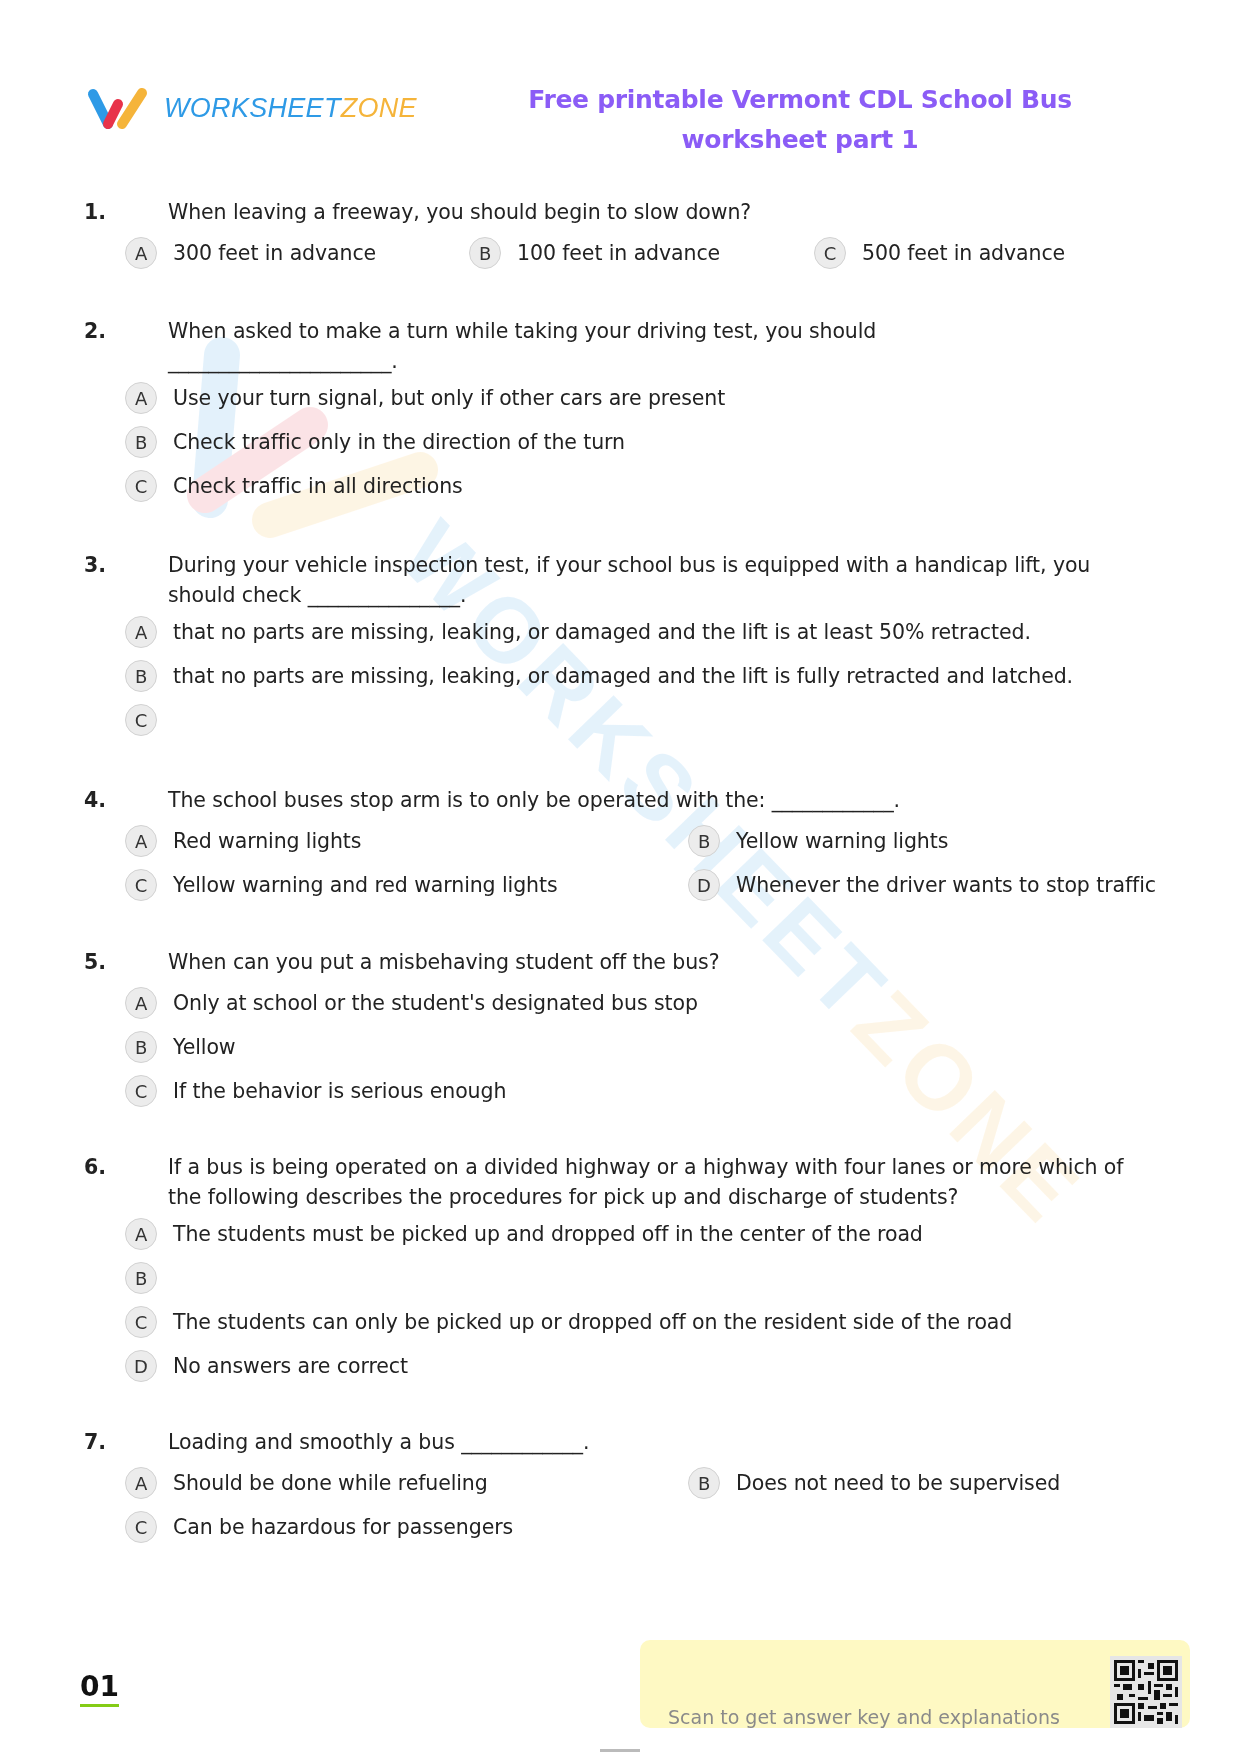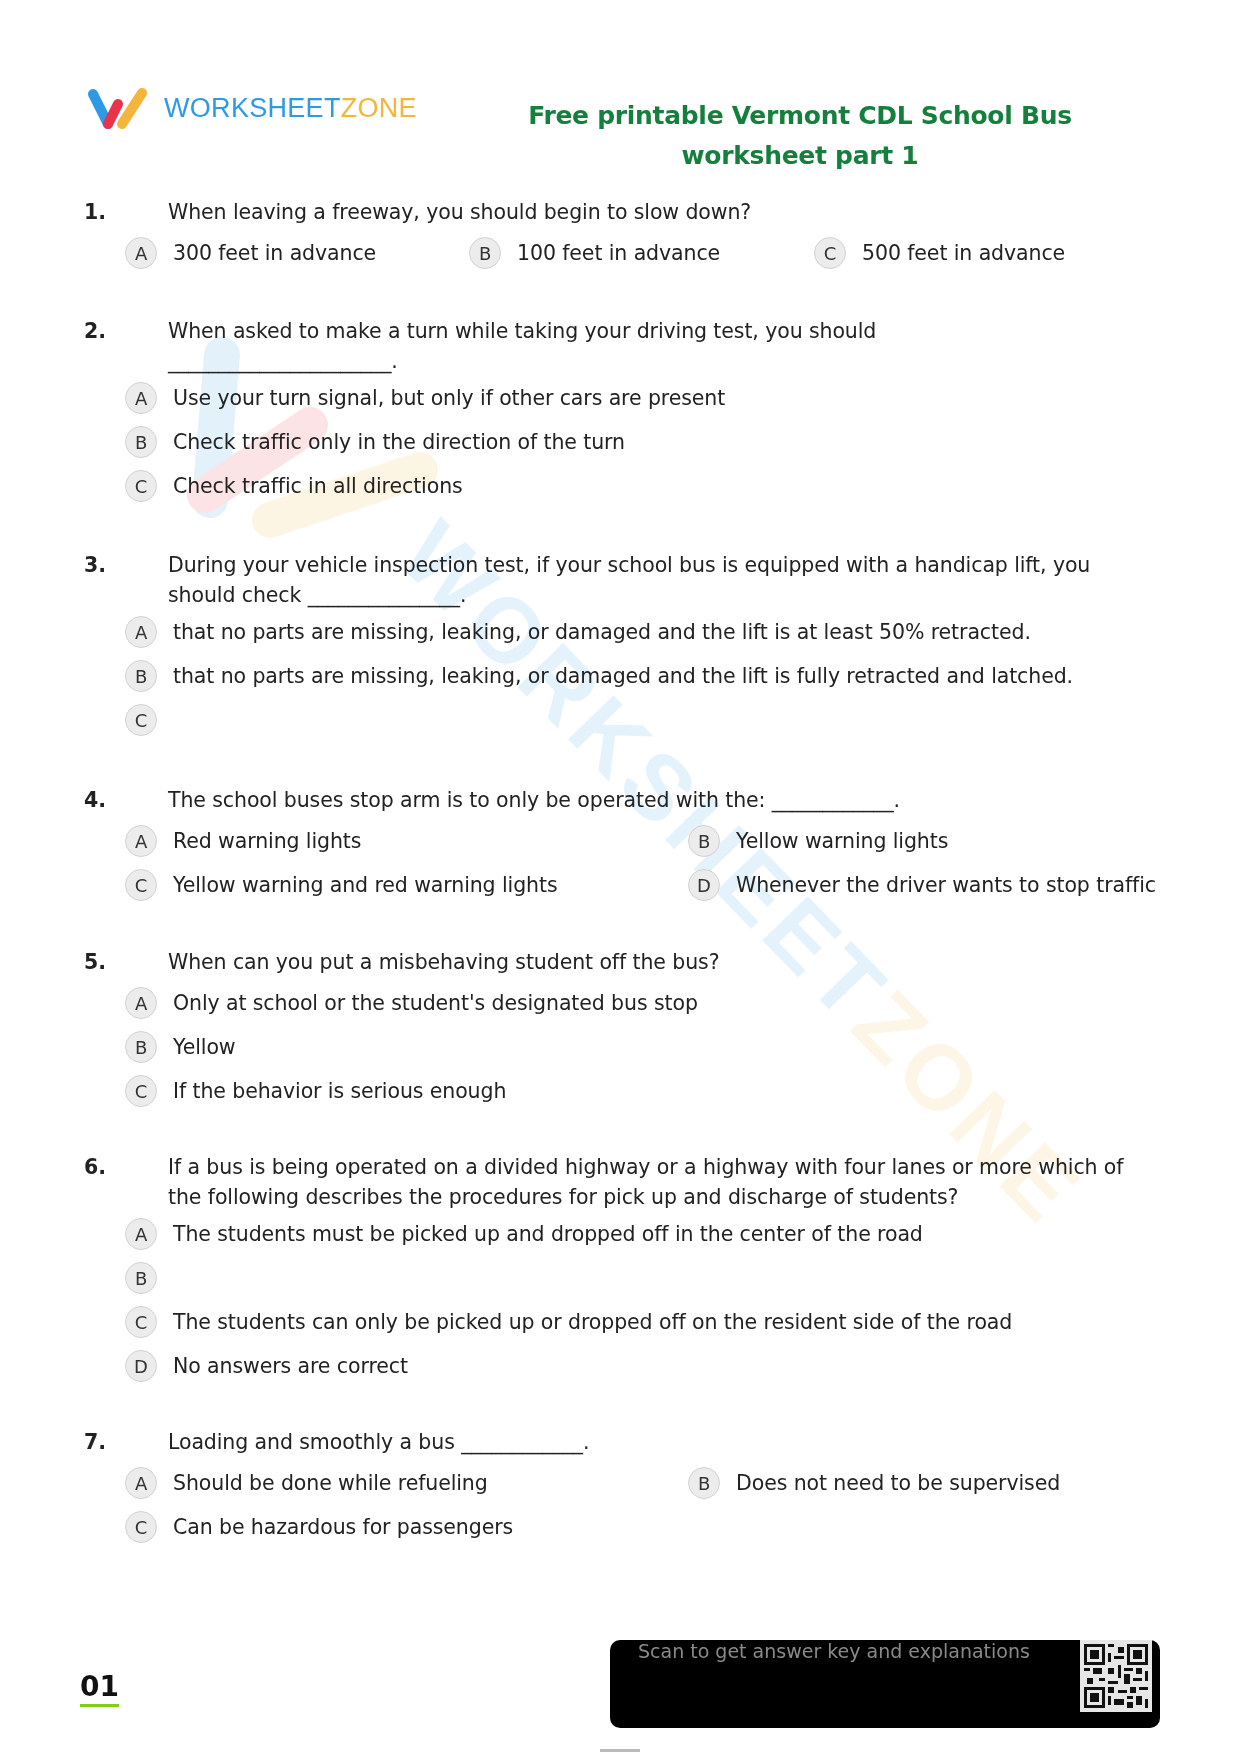--- a/index.html
+++ b/index.html
@@ -1,39 +1,39 @@
 <!DOCTYPE html>
 <html><head>
 <meta charset="utf-8">
 <style>
   html, body { margin:0; padding:0; background:#ffffff; }
   body { width:1239px; height:1754px; position:relative; overflow:hidden;
          font-family:"DejaVu Sans", "Liberation Sans", sans-serif; color:#1f1f1f; }
   .logo { position:absolute; left:84px; top:84px; height:48px; display:flex; align-items:center; }
   .logo svg { width:68px; height:48px; }
-  .logo-text { font-family:"Liberation Sans", sans-serif; font-size:27px; letter-spacing:0.3px; margin-left:12px; font-weight:400; }
+  .logo-text { font-family:"Liberation Sans", sans-serif; font-size:27px; letter-spacing:0.3px; margin-left:12px; font-weight:400;font-style:italic; }
   .logo-text .w { color:#2e9ae6; }
   .logo-text .z { color:#f5b43a; }
-  .title { position:absolute; left:520px; top:96px; width:560px; text-align:center;
-           font-family:"DejaVu Sans", sans-serif; font-weight:bold; font-size:25px; line-height:40px; color:#15803d; letter-spacing:-0.3px; }
+  .title { position:absolute; left:520px; top:80px; width:560px; text-align:center;
+           font-family:"DejaVu Sans", sans-serif; font-weight:bold; font-size:25px; line-height:40px; color:#8b5cf6; letter-spacing:-0.3px; }
   .watermark { position:absolute; left:0; top:0; width:1239px; height:1754px; pointer-events:none; }
   .q { position:absolute; left:84px; width:1080px; }
   .q-head { display:flex; font-size:20.5px; line-height:30px; color:#222; }
   .q-num { width:41px; font-weight:bold; flex:none; }
   .q-text { flex:1; letter-spacing:-0.1px;margin-left:43px; }
   .opts { margin-left:41px; }
   .row { display:flex; height:44px; align-items:center; }
   .opt { display:flex; align-items:center; font-size:20.5px; color:#222; letter-spacing:-0.1px; }
   .badge { width:32px; height:32px; border-radius:50%; background:#ececec; border:1px solid #d2d2d2;
            box-sizing:border-box; display:flex; align-items:center; justify-content:center;
            font-size:18px; color:#333; margin-right:16px; flex:none; }
   .footer-num { position:absolute; left:80px; top:1672px; font-size:28px; font-weight:bold; color:#111;
                 border-bottom:3px solid #84cc16; line-height:30px; padding-bottom:2px; }
-  .scan-box { position:absolute; left:610px; top:1640px; width:550px; height:88px; background:#000000;
-              border-radius:10px; display:flex; align-items:flex-start; }
+  .scan-box { position:absolute; left:640px; top:1640px; width:550px; height:88px; background:#fef9c3;
+              border-radius:10px; display:flex; align-items:flex-end; }
   .scan-text { font-size:19px; color:#8a8a8a; margin-left:28px; flex:1; }
   .qr { width:72px; height:72px; background:#e6e6e6; margin-right:8px; display:flex; align-items:center; justify-content:center; }
   .bottom-line { position:absolute; left:600px; top:1749px; width:40px; height:3px; background:#bbbbbb; }
 </style>
 </head>
 <body>
 
 <svg class="watermark" viewBox="0 0 1239 1754">
   <g opacity="0.13">
     <line x1="222" y1="355" x2="210" y2="500" stroke="#2e9ae6" stroke-width="36" stroke-linecap="round"></line>

